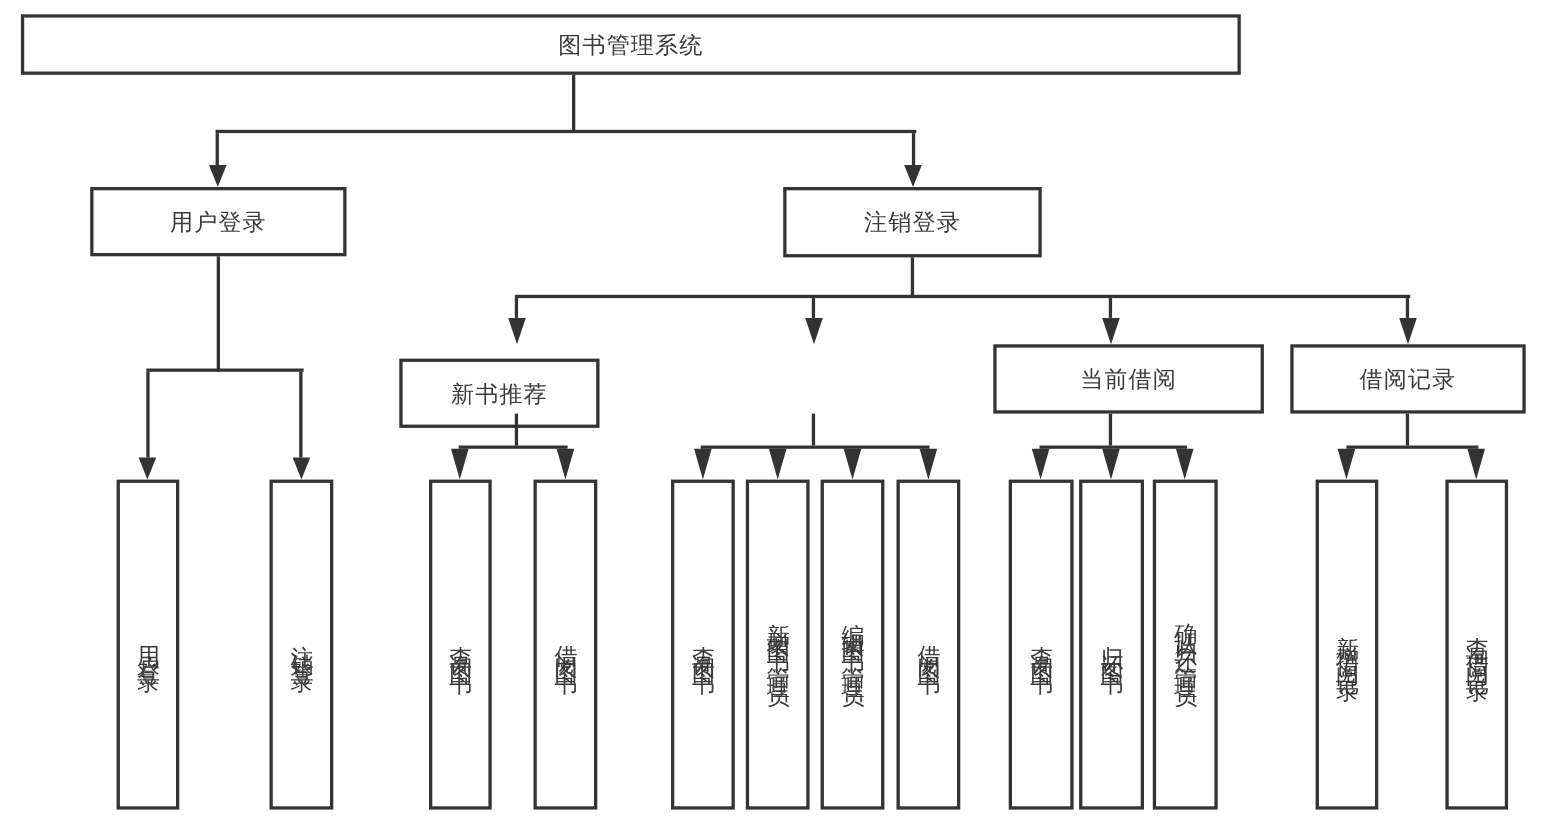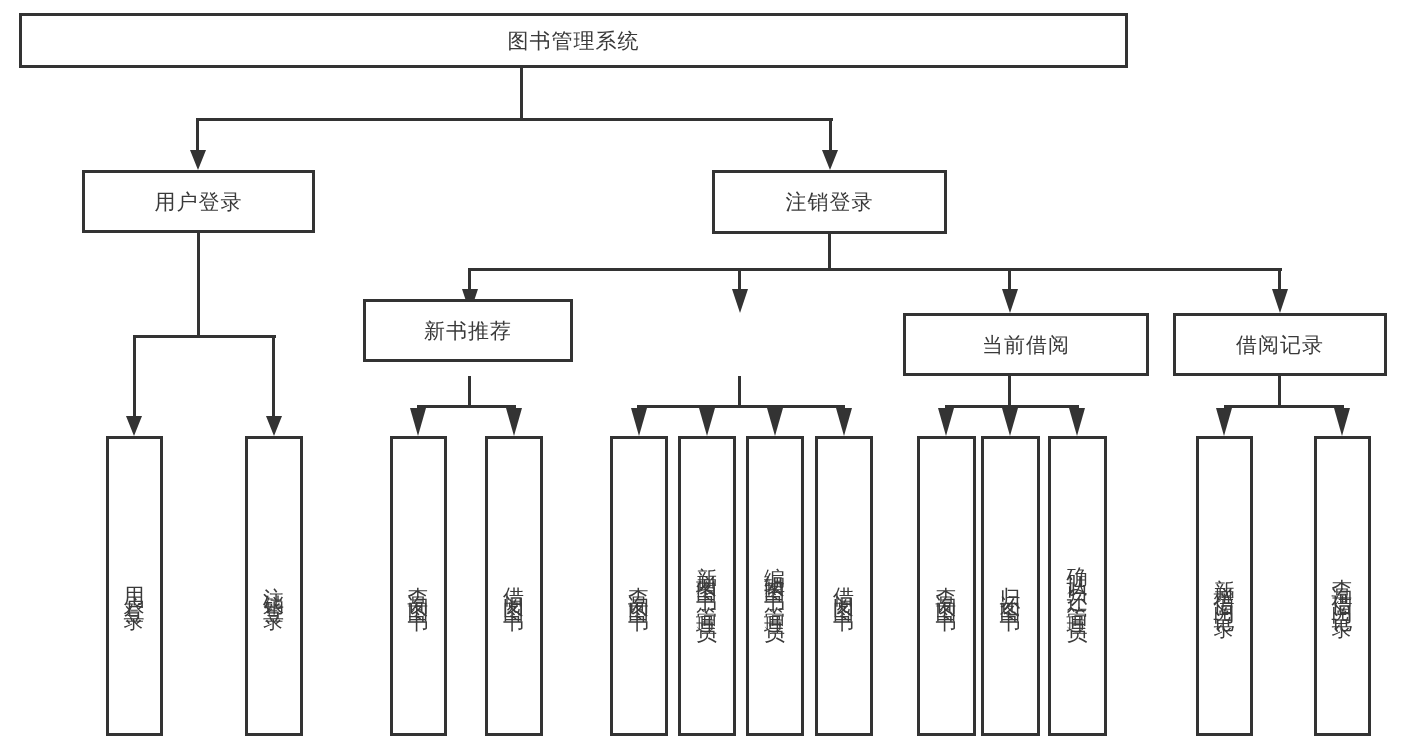--- a/index.html
+++ b/index.html
@@ -95,21 +95,21 @@
   <div class="ln" style="left:468px;top:268px;width:814px;height:3px"></div>
   <div class="ln" style="left:468px;top:271px;width:3px;height:18px"></div>
   <div class="ar ar24" style="left:462px;top:289px"></div>
   <div class="ln" style="left:738px;top:271px;width:3px;height:18px"></div>
   <div class="ar ar24" style="left:732px;top:289px"></div>
   <div class="ln" style="left:1008px;top:271px;width:3px;height:18px"></div>
   <div class="ar ar24" style="left:1002px;top:289px"></div>
   <div class="ln" style="left:1278px;top:271px;width:3px;height:18px"></div>
   <div class="ar ar24" style="left:1272px;top:289px"></div>
 
-  <div class="box hbox" style="left:363px;top:299px;width:210px;height:63px">新书推荐</div>
+  <div class="box hbox" style="left:363px;top:326px;width:182px;height:63px">新书推荐</div>
   <div class="box hbox" style="left:903px;top:313px;width:246px;height:63px">当前借阅</div>
   <div class="box hbox" style="left:1173px;top:313px;width:214px;height:63px">借阅记录</div>
 
   <div class="ln" style="left:468px;top:376px;width:3px;height:29px"></div>
   <div class="ln" style="left:417px;top:405px;width:99px;height:3px"></div>
   <div class="ar ar28" style="left:410px;top:408px"></div>
   <div class="ar ar28" style="left:506px;top:408px"></div>
 
   <div class="ln" style="left:738px;top:376px;width:3px;height:29px"></div>
   <div class="ln" style="left:637px;top:405px;width:208px;height:3px"></div>

